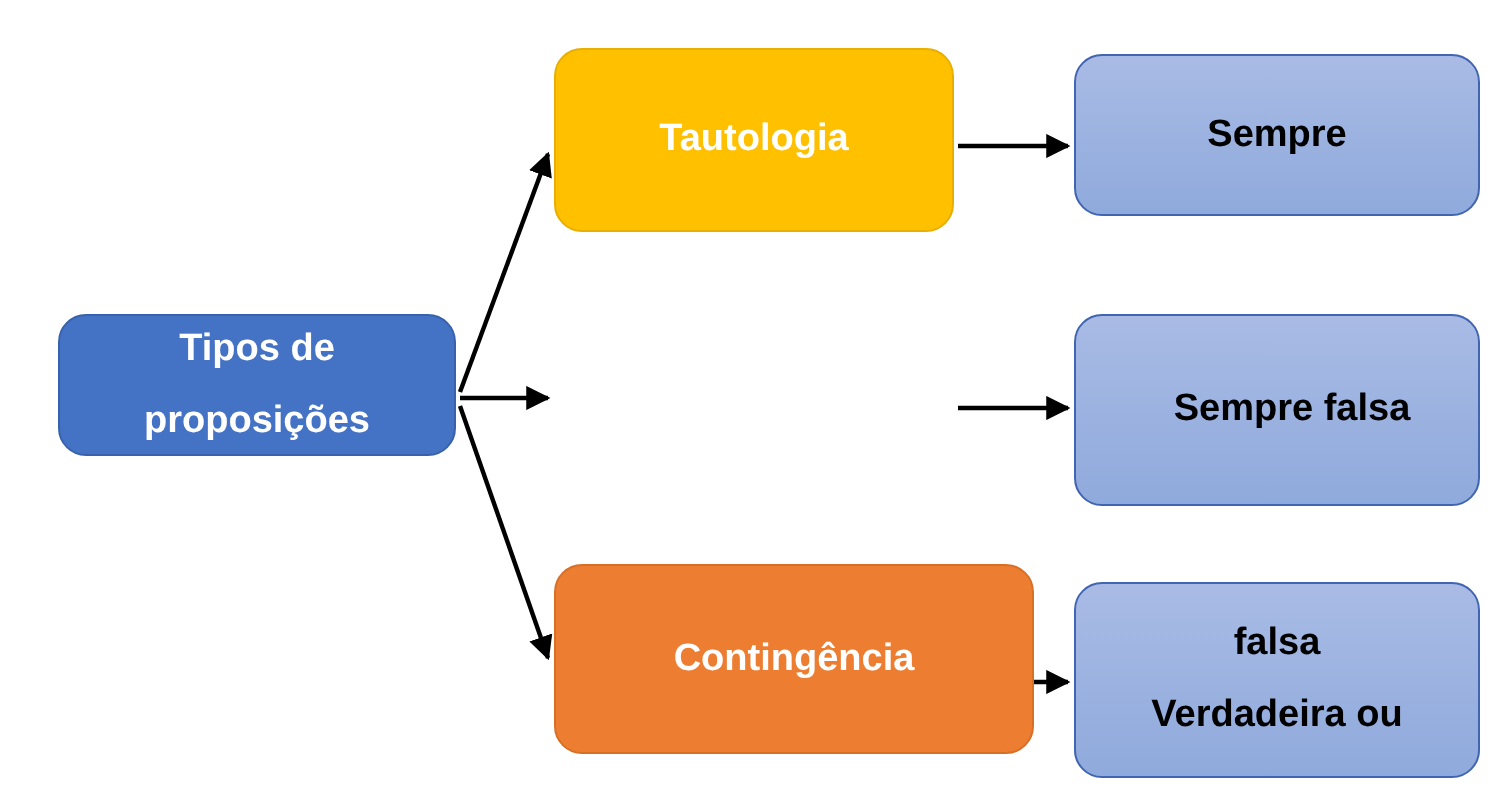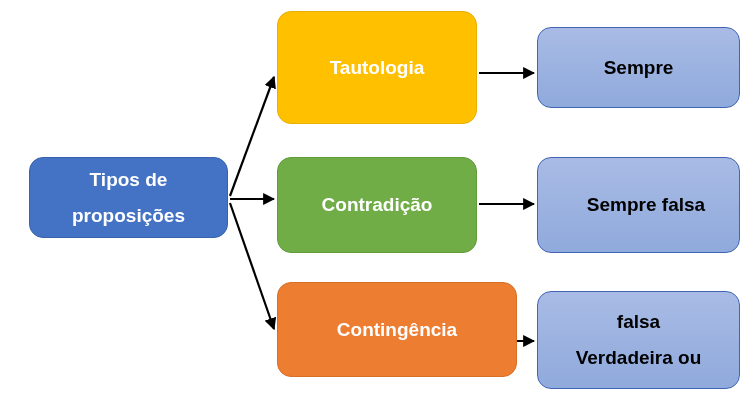--- a/index.html
+++ b/index.html
@@ -36,27 +36,27 @@
     justify-content: center;
     text-align: center;
     font-weight: bold;
     font-size: 19px;
   }
   .node .label-line {
     line-height: 36px;
     white-space: nowrap;
   }
   .node-root {
-    left: 29px; top: 157px; width: 199px; height: 81px;
+    left: 29px; top: 157px; width: 199px; height: 71px;
     background: var(--root-fill, #4472C4);
     border: 1px solid var(--root-border, #3863AC);
     color: var(--text-light, #fff);
   }
   .node-tautologia {
-    left: 277px; top: 11px; width: 200px; height: 113px;
+    left: 277px; top: 24px; width: 200px; height: 92px;
     background: var(--tautologia-fill, #FFC000);
     border: 1px solid var(--tautologia-border, #E8AE00);
     color: var(--text-light, #fff);
     justify-content: center;
   }
   .node-contradicao {
     left: 277px; top: 157px; width: 200px; height: 96px;
     background: var(--contradicao-fill, #70AD47);
     border: 1px solid var(--contradicao-border, #619B3B);
     color: var(--text-light, #fff);
@@ -99,23 +99,20 @@
 
   <div class="node node-root">
     <div class="label-line">Tipos de</div>
     <div class="label-line">proposições</div>
   </div>
 
   <div class="node node-tautologia">
     <div class="label-line">Tautologia</div>
   </div>
 
-  <div class="node node-contradicao">
-    <div class="label-line">Contradição</div>
-  </div>
 
   <div class="node node-contingencia">
     <div class="label-line">Contingência</div>
   </div>
 
   <div class="node node-result node-result-1">
     <div class="label-line">Sempre</div>
   </div>
 
   <div class="node node-result node-result-2">

